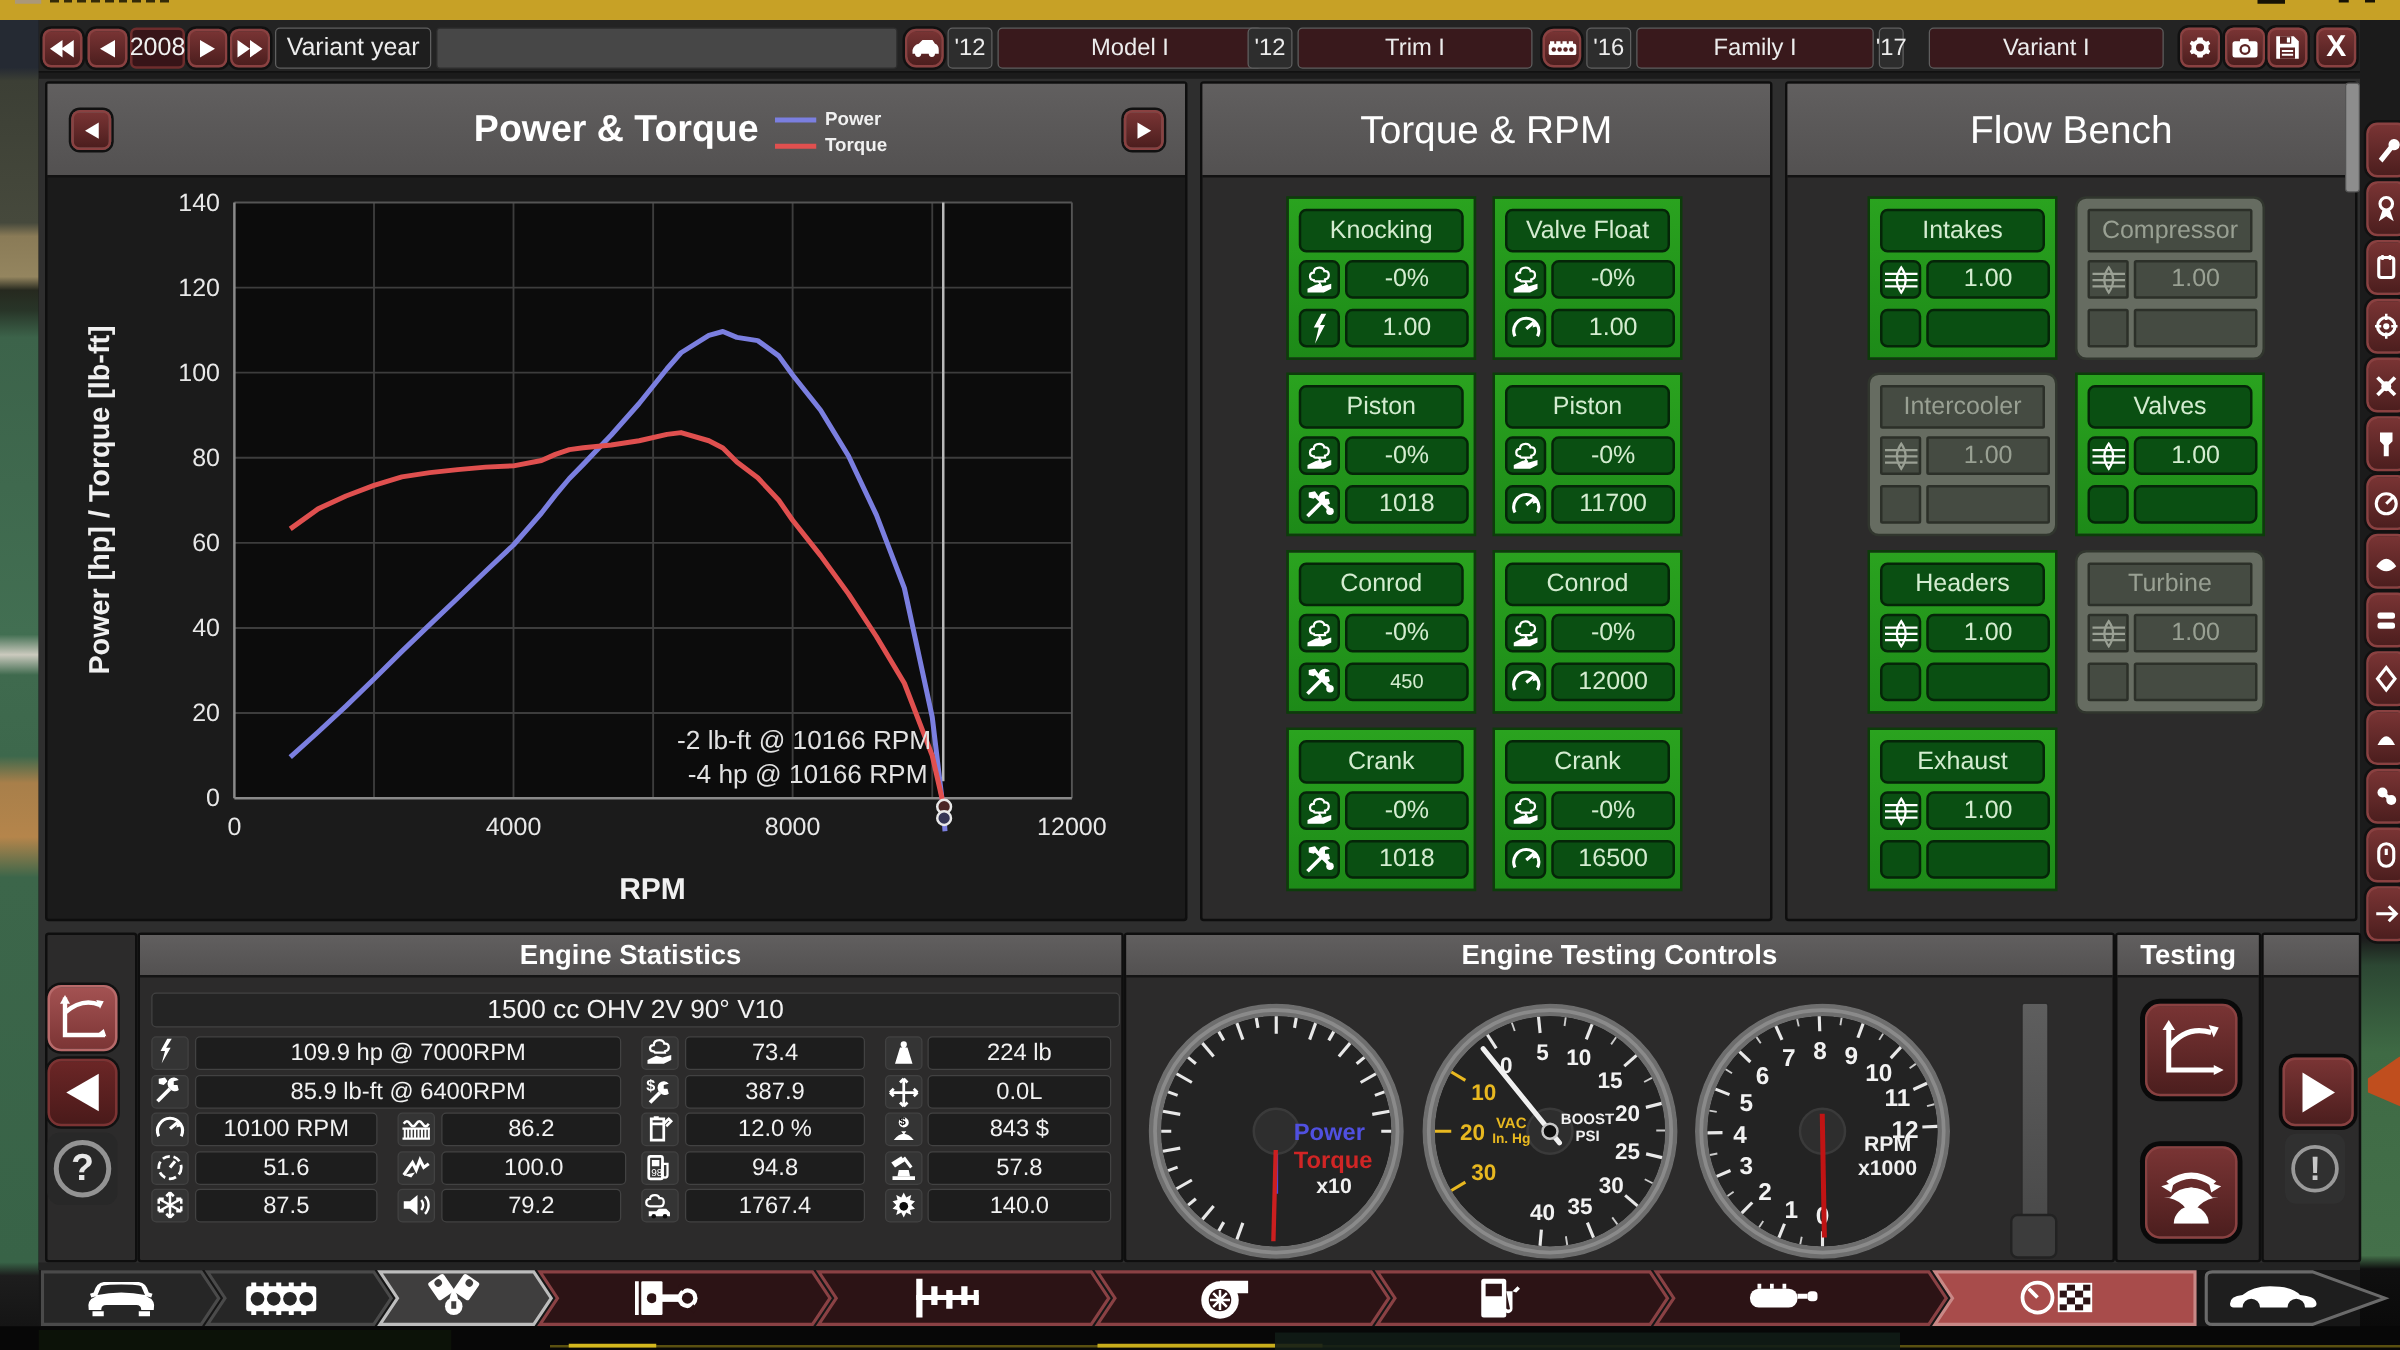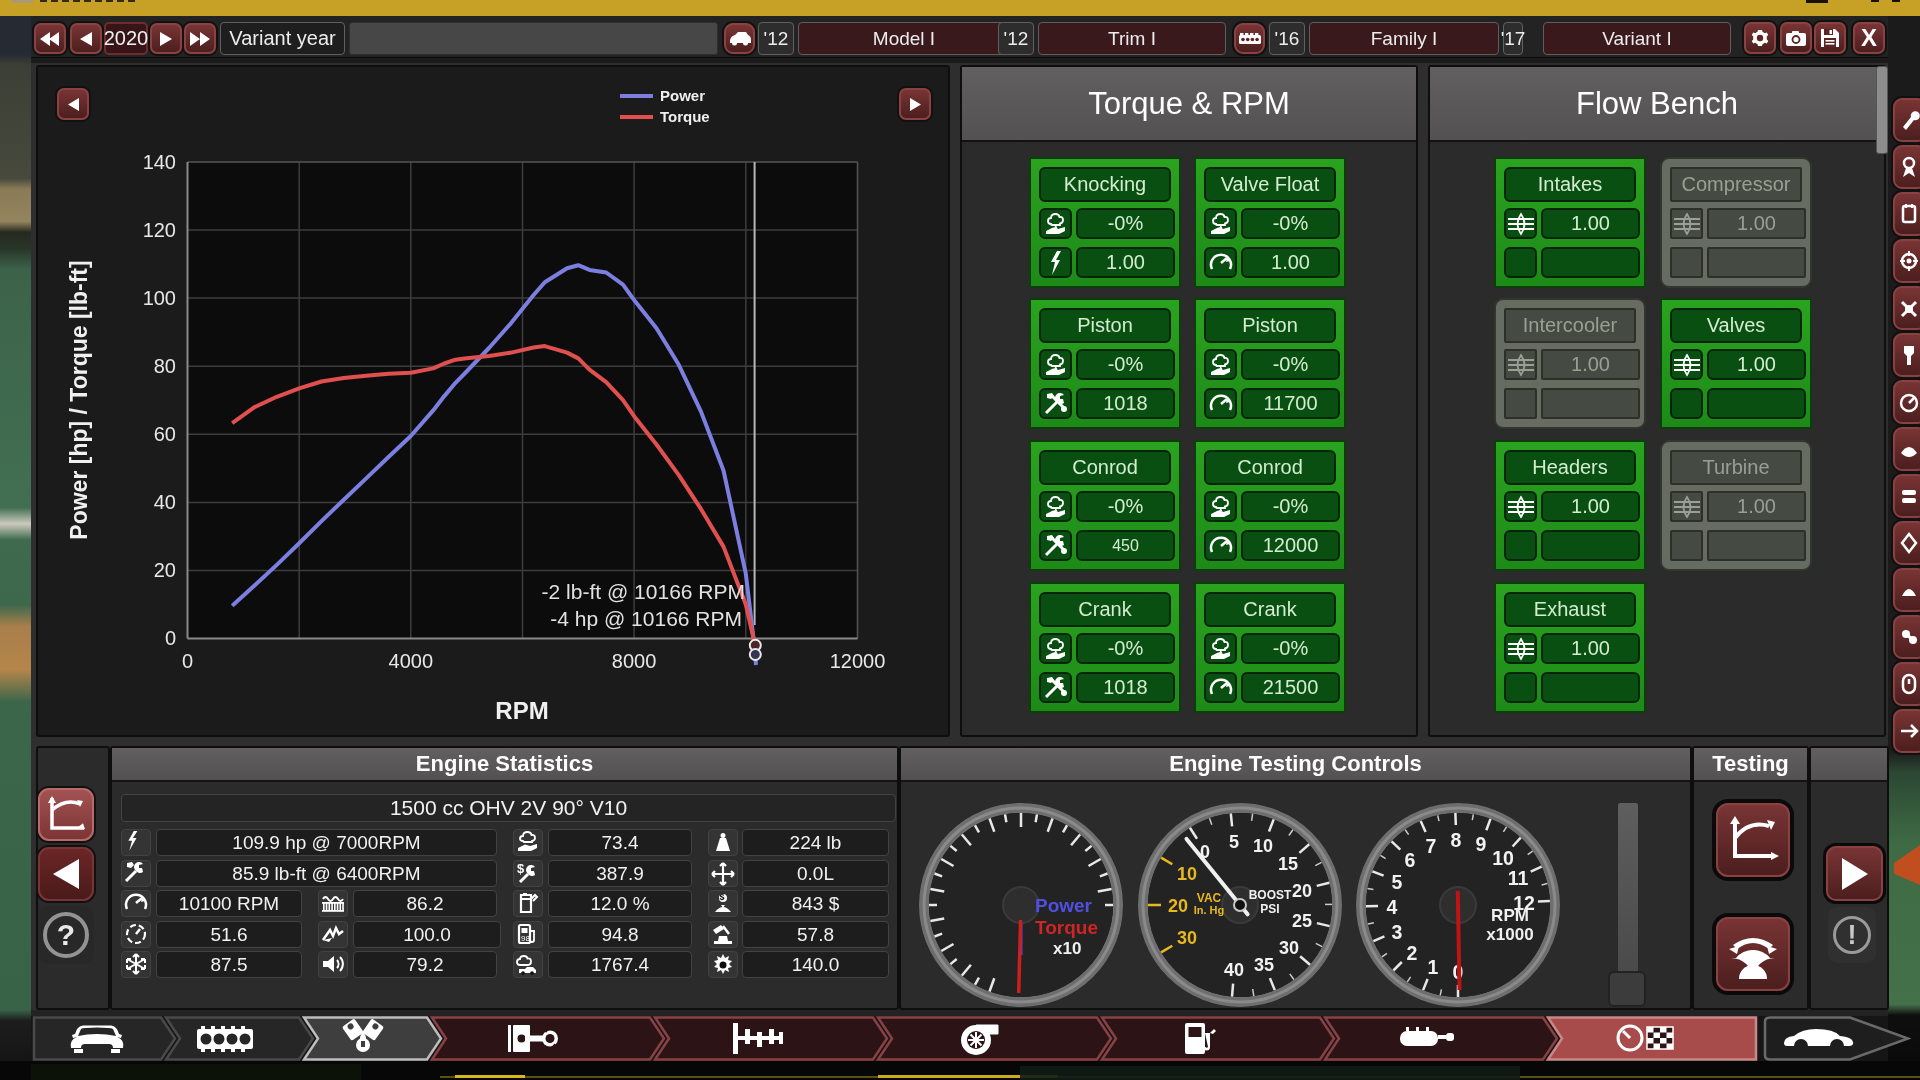--- a/index.html
+++ b/index.html
@@ -36,21 +36,21 @@
 <div class="abs rbtn flex" style="left:34px;top:23px;width:32px;height:31px">
     <svg width="22" height="16" viewBox="0 0 22 16">
       <path d="M10 8 20 1v14zM1 8 11 1v14z" fill="#fff"></path>
     </svg>
   </div>
 <div class="abs rbtn flex" style="left:70px;top:23px;width:32px;height:31px">
     <svg width="14" height="16" viewBox="0 0 14 16">
       <path d="M1 8 13 1v14z" fill="#fff"></path>
     </svg>
   </div>
-<div class="abs flex" style="left:104px;top:22px;width:44px;height:33px;background:#371418;border:2px solid #6e2d2d;border-radius:5px;color:#f0f0f0;font-size:20px">2020</div>
+<div class="abs flex" style="left:104px;top:22px;width:44px;height:33px;background:#371418;border:2px solid #6e2d2d;border-radius:5px;color:#f0f0f0;font-size:20px">2008</div>
 <div class="abs rbtn flex" style="left:150px;top:23px;width:32px;height:31px">
     <svg width="14" height="16" viewBox="0 0 14 16">
       <path d="M1 1 13 8 1 15z" fill="#fff"></path>
     </svg>
   </div>
 <div class="abs rbtn flex" style="left:184px;top:23px;width:32px;height:31px">
     <svg width="22" height="16" viewBox="0 0 22 16">
       <path d="M1 1 11 8 1 15zM11 1 21 8 11 15z" fill="#fff"></path>
     </svg>
   </div>
@@ -102,20 +102,21 @@
       <rect x="4" y="1" width="9" height="6" fill="#5d2424"></rect>
       <rect x="9.5" y="2" width="2.5" height="4" fill="#fff"></rect>
       <rect x="4" y="10" width="12" height="9" fill="#5d2424"></rect>
       <rect x="5.5" y="12" width="9" height="1.6" fill="#fff"></rect>
       <rect x="5.5" y="15" width="9" height="1.6" fill="#fff"></rect>
     </svg>
   </div>
 <div class="abs rbtn flex" style="left:1853px;top:22px;width:32px;height:32px;font-size:24px;font-weight:bold">X</div>
 
 <div class="abs panel" style="left:36px;top:65px;width:914px;height:672px;background:#1b1b1b">
+  <div class="phead" style="font-weight:bold;font-size:30px">Power &amp; Torque</div>
   <div class="abs" style="left:582px;top:20px;display:flex;flex-direction:column;gap:4px;font-size:15px;font-weight:bold;color:#f0f0f0">
     <span style="display:flex;align-items:center;gap:7px"><span style="width:33px;height:4px;background:#7b7fe0"></span>Power</span>
     <span style="display:flex;align-items:center;gap:7px"><span style="width:33px;height:4px;background:#e0504f"></span>Torque</span>
   </div>
   <div class="abs rbtn flex" style="left:19px;top:21px;width:32px;height:32px">
       <svg width="13" height="15" viewBox="0 0 13 15">
         <path d="M1 7.5 12 1v13z" fill="#fff"></path>
       </svg>
     </div>
   <div class="abs rbtn flex" style="left:861px;top:21px;width:32px;height:32px">
@@ -325,21 +326,21 @@
       </svg>
     </div>
   <div class="gbox" style="left:45px;top:49px;width:99px;height:31px;font-size:20px">-0%</div>
   <div class="gbox" style="left:8px;top:88px;width:33px;height:31px">
       <svg width="26" height="24" viewBox="0 0 26 24">
         <path d="M4 18 A10 10 0 1 1 22 18" fill="none" stroke="#fff" stroke-width="2.5"></path>
         <path d="M13 12 L19 7" stroke="#fff" stroke-width="2.5"></path>
         <path d="M19 7 l-1 4 4-1z" fill="#fff"></path>
       </svg>
     </div>
-  <div class="gbox" style="left:45px;top:88px;width:99px;height:31px;font-size:20px">21500</div>
+  <div class="gbox" style="left:45px;top:88px;width:99px;height:31px;font-size:20px">16500</div>
 </div>
 
 <div class="abs panel" style="left:1428px;top:65px;width:458px;height:672px">
     <div class="phead">Flow Bench</div>
   </div>
 <div class="abs gcard" style="left:1494px;top:157px">
   <div class="gbox" style="left:8px;top:8px;width:132px;height:35px;font-size:20px">Intakes</div>
   <div class="gbox" style="left:8px;top:49px;width:33px;height:31px">
       <svg width="28" height="24" viewBox="0 0 28 24">
         <g stroke="#fff" stroke-width="1.8" fill="none">

